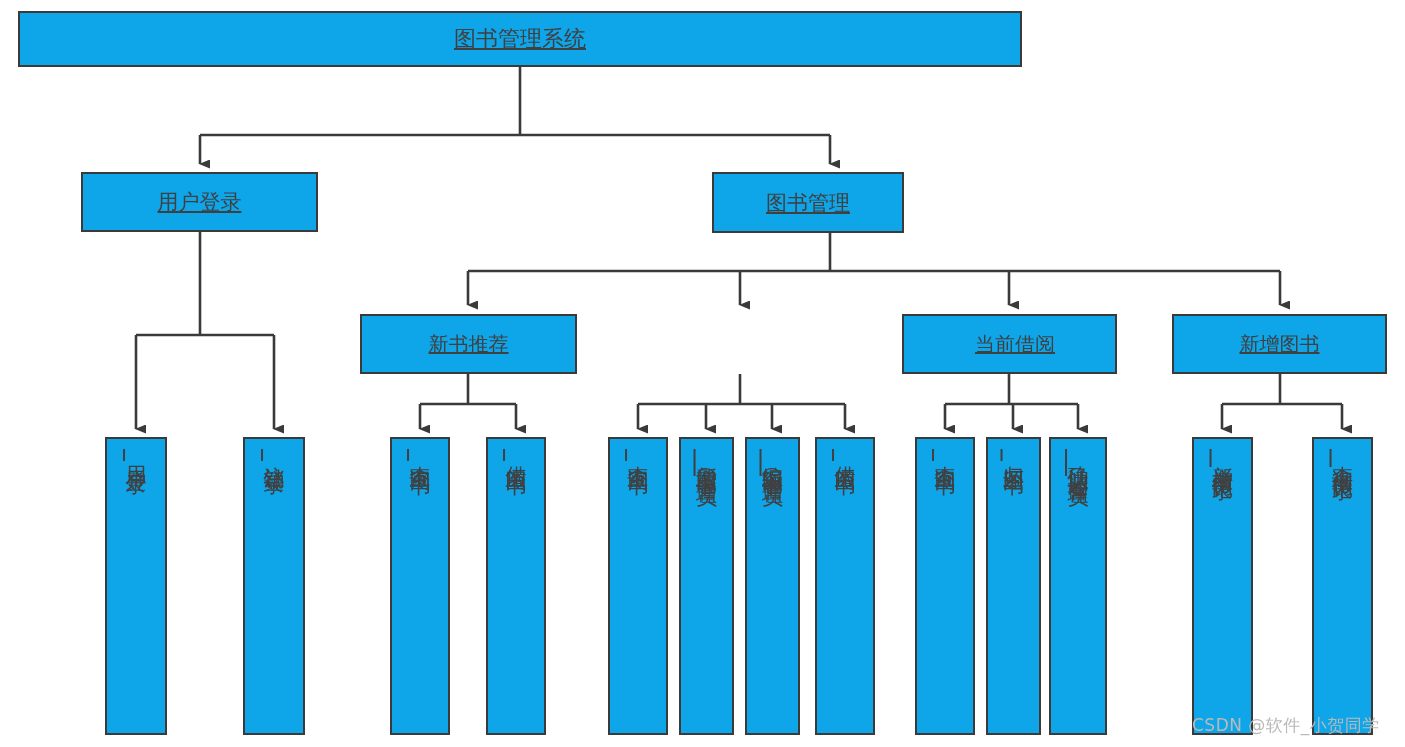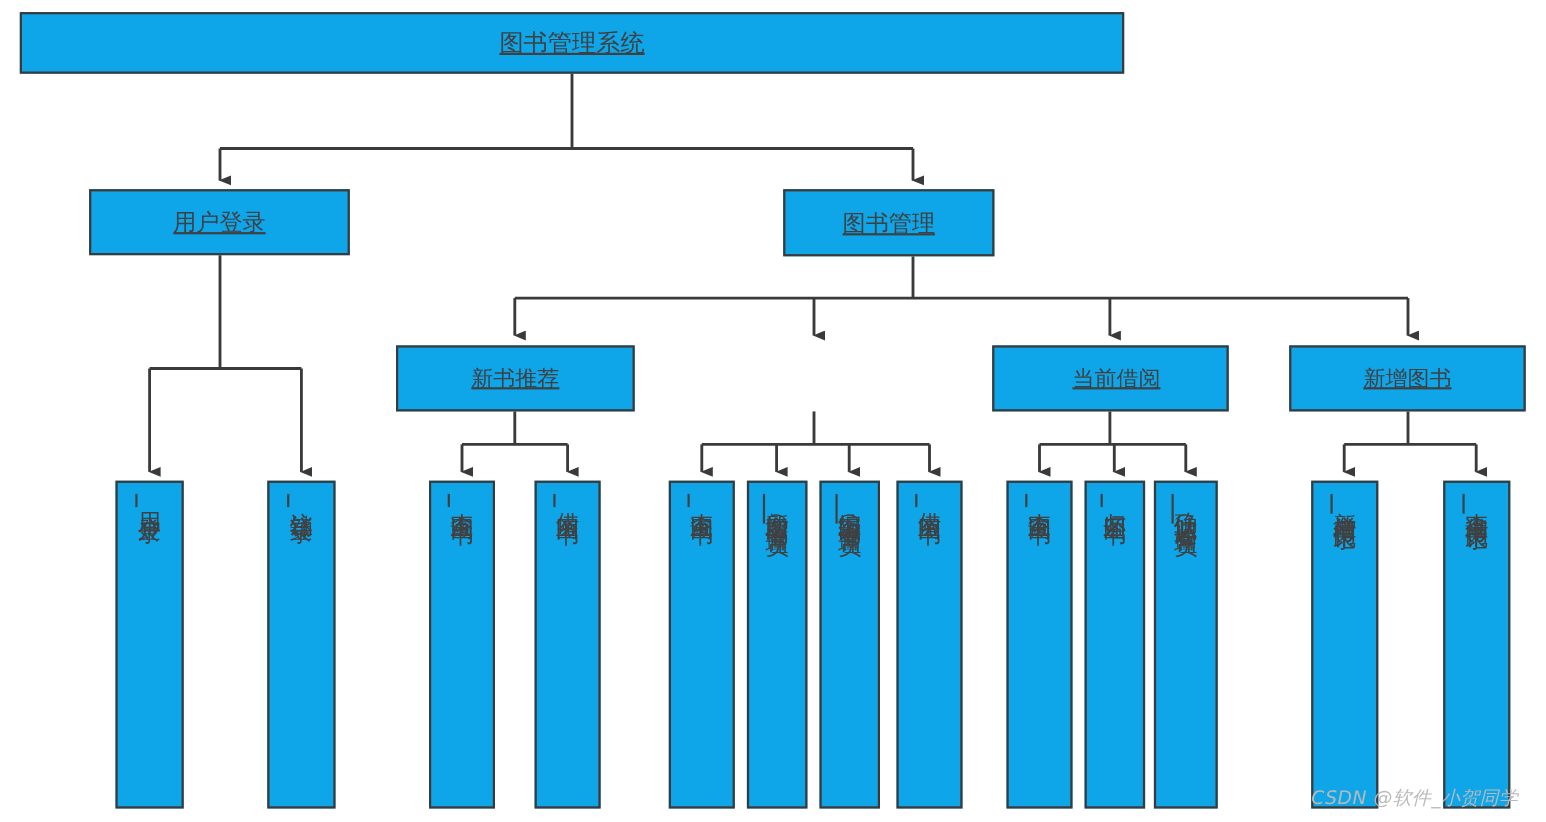--- a/index.html
+++ b/index.html
@@ -180,15 +180,15 @@
     <span class="vtext">确认归还（管理员）</span>
   </div>
 
   <div class="node leaf" style="left:1192px; top:437px; width:61px; height:298px;">
     <span class="vtext">新增借阅记录</span>
   </div>
   <div class="node leaf" style="left:1312px; top:437px; width:61px; height:298px;">
     <span class="vtext">查询借阅记录</span>
   </div>
 
-  <div class="watermark" style="left:1192px; top:714px;font-style:italic;">CSDN @软件_小贺同学</div>
+  <div class="watermark" style="left:1192px; top:714px;">CSDN @软件_小贺同学</div>
 
 </div>
 
 </body></html>

